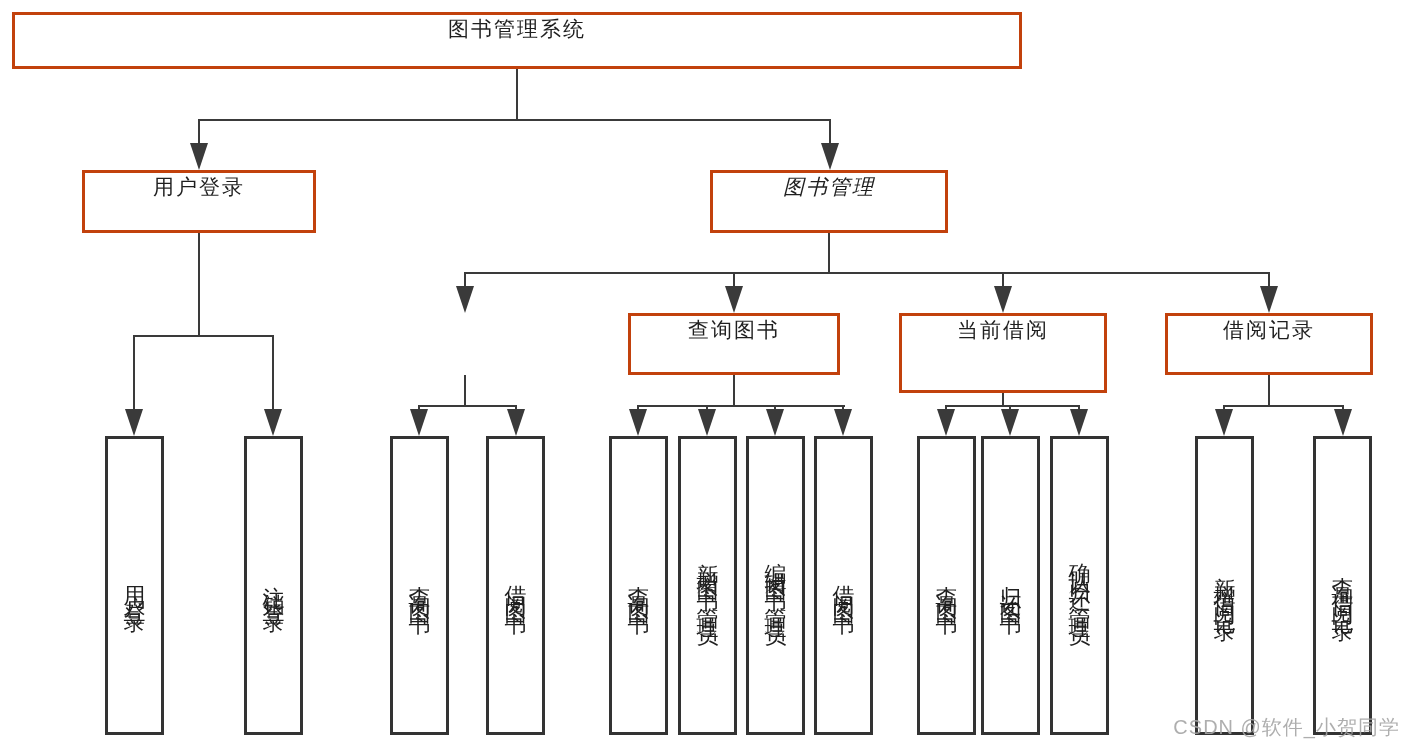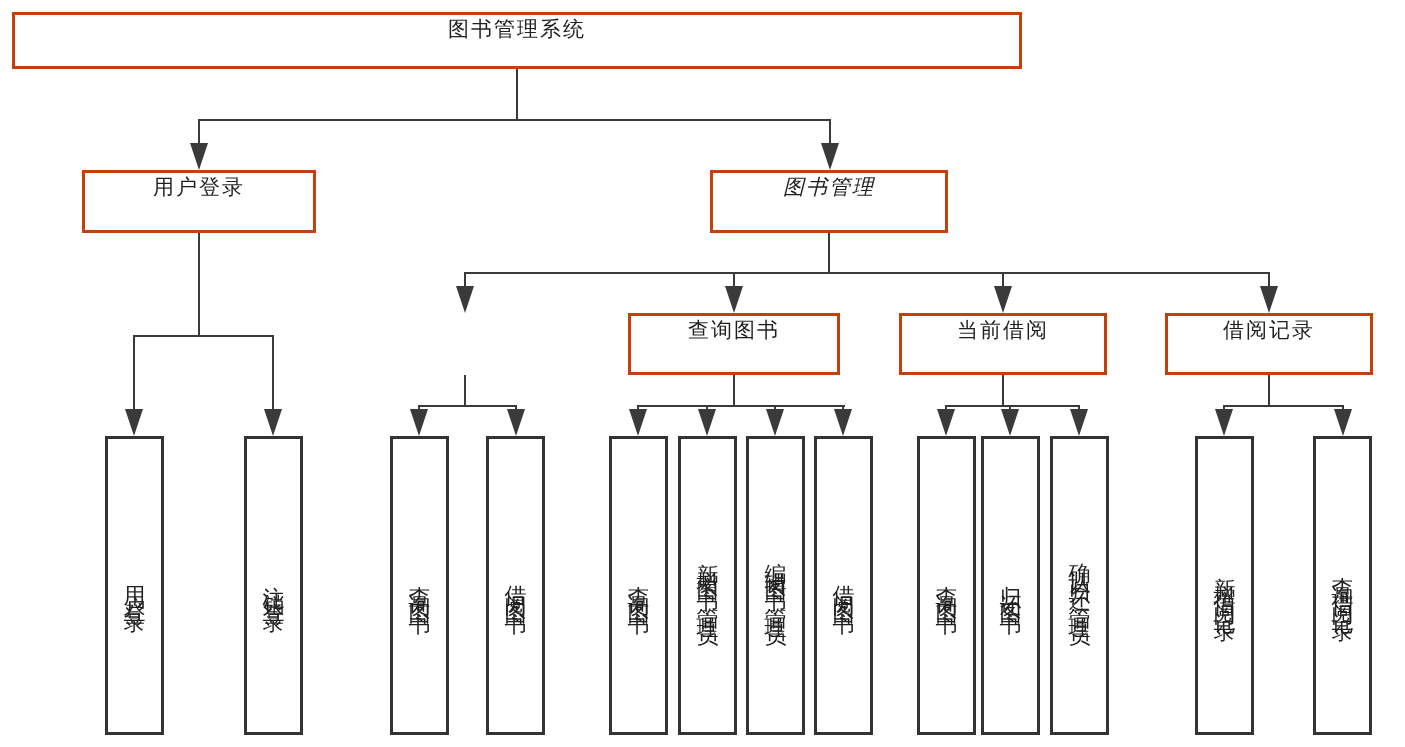--- a/index.html
+++ b/index.html
@@ -45,21 +45,21 @@
   <div class="node" style="left:82px;top:170px;width:234px;height:63px;">
     <span>用户登录</span>
   </div>
   <div class="node" style="left:710px;top:170px;width:238px;height:63px;font-style:italic;">
     <span>图书管理</span>
   </div>
 
   <div class="node" style="left:628px;top:313px;width:212px;height:62px;">
     <span>查询图书</span>
   </div>
-  <div class="node" style="left:899px;top:313px;width:208px;height:62px;">
+  <div class="node" style="left:899px;top:313px;width:208px;height:80px;">
     <span>当前借阅</span>
   </div>
   <div class="node" style="left:1165px;top:313px;width:208px;height:62px;">
     <span>借阅记录</span>
   </div>
 
   <div class="leaf" style="left:105px;">
     <span class="vtext">用户登录</span>
   </div>
   <div class="leaf" style="left:244px;">
@@ -155,14 +155,15 @@
   <div class="a" style="left:1001px;top:409px;"></div>
   <div class="a" style="left:1070px;top:409px;"></div>
 
   <div class="v" style="left:1268px;top:375px;height:32px;"></div>
   <div class="h" style="left:1224px;top:405px;width:120px;"></div>
   <div class="v" style="left:1223px;top:405px;height:8px;"></div>
   <div class="v" style="left:1342px;top:405px;height:8px;"></div>
   <div class="a" style="left:1215px;top:409px;"></div>
   <div class="a" style="left:1334px;top:409px;"></div>
 
+  <div class="watermark">CSDN @软件_小贺同学</div>
 
 </div>
 
 </body></html>

